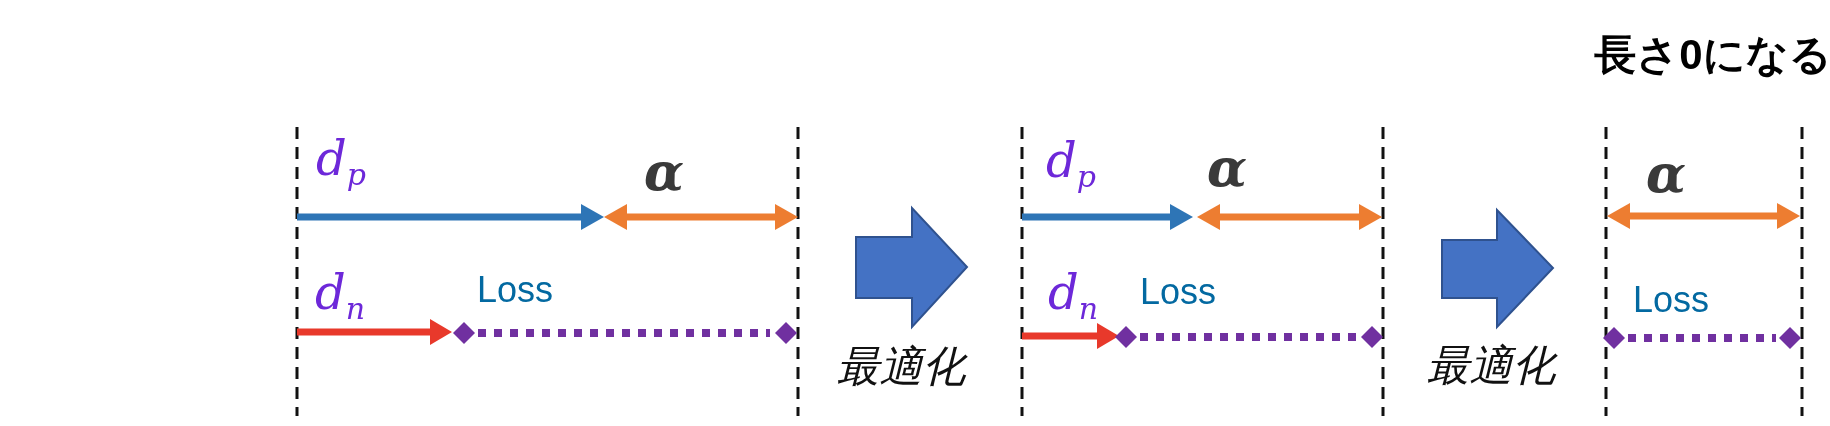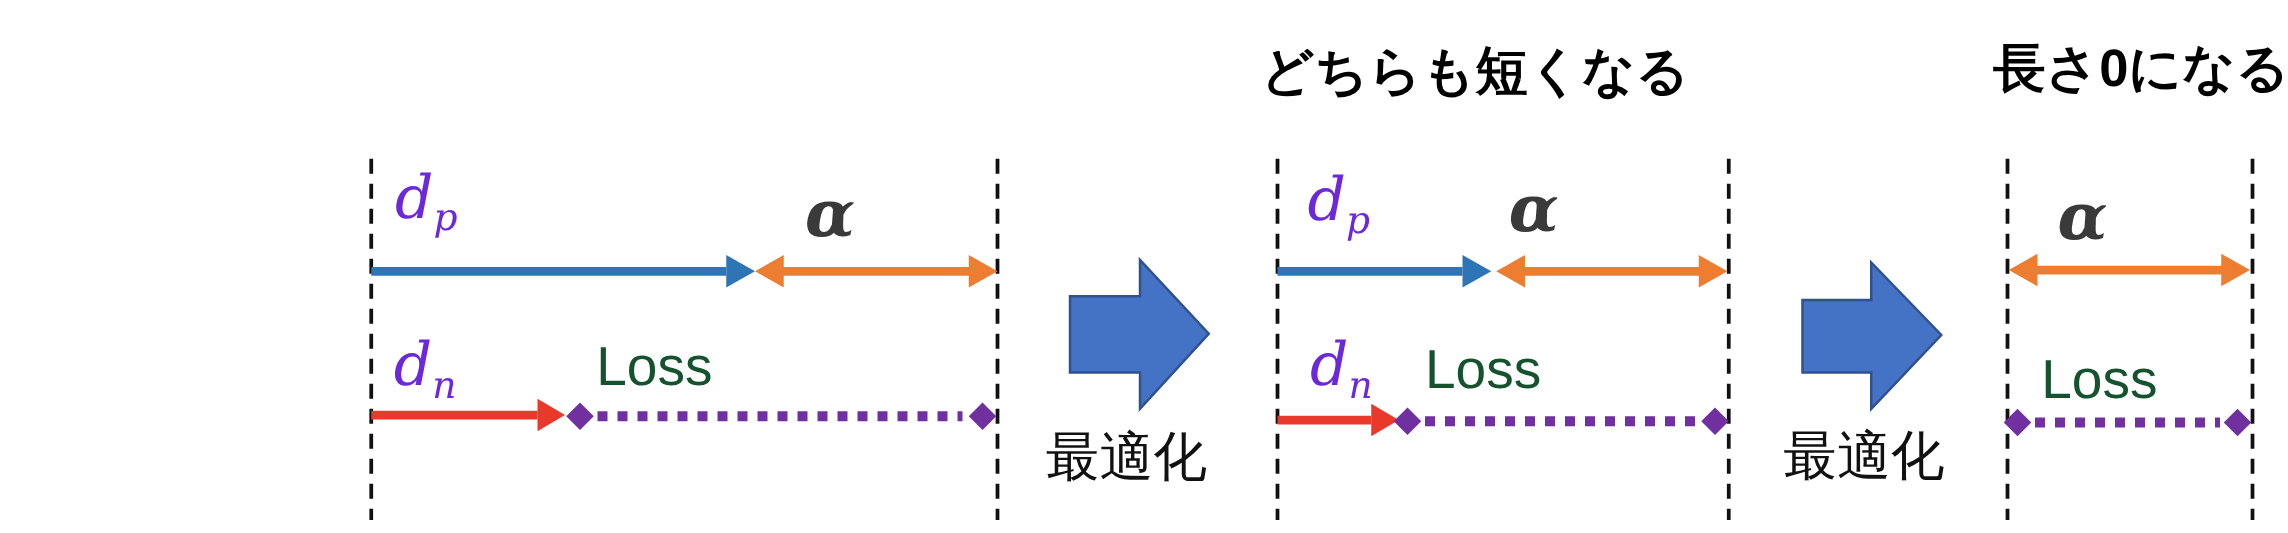--- a/index.html
+++ b/index.html
@@ -29,24 +29,24 @@
     line-height:0;
     vertical-align:-10px;
   }
   .alpha{
     font-family:"DejaVu Serif",serif;
     font-style:italic;
     font-weight:600;
     font-size:52px;
     color:#3a3a3a;
   }
-  .loss{font-size:44px;color:#14532d;}
+  .loss{font-size:36px;color:#0369a1;}
   .row-label{font-size:45px;color:#1a1a1a;}
   .jp-title{font-size:42px;font-weight:bold;color:#000000;}
-  .jp-cap{font-size:43px;color:#111111;}
+  .jp-cap{font-size:43px;color:#111111;font-style:italic;}
 </style>
 </head>
 <body>
 
 <div id="stage">
 
   <svg id="shapes" width="1830" height="426" viewBox="0 0 1830 426">
 
     <line x1="297" y1="127" x2="297" y2="416" stroke-width="3" stroke-dasharray="12 8" stroke="#111111"></line>
     <line x1="798" y1="127" x2="798" y2="416" stroke-width="3" stroke-dasharray="12 8" stroke="#111111"></line>
@@ -99,21 +99,20 @@
   </svg>
 
 
   <div class="lbl math ctr" style="left:341px;top:134px;"><span>d</span><sub>p</sub></div>
   <div class="lbl alpha ctr" style="left:664px;top:146px;">α</div>
   <div class="lbl math ctr" style="left:340px;top:268px;"><span>d</span><sub>n</sub></div>
   <div class="lbl loss" style="left:477px;top:272px;">Loss</div>
 
   <div class="lbl jp-cap ctr" style="left:901px;top:345px;">最適化</div>
 
-  <div class="lbl jp-title ctr" style="left:1180px;top:36px;">どちらも短くなる</div>
   <div class="lbl math ctr" style="left:1071px;top:136px;"><span>d</span><sub>p</sub></div>
   <div class="lbl alpha ctr" style="left:1227px;top:142px;">α</div>
   <div class="lbl math ctr" style="left:1073px;top:268px;"><span>d</span><sub>n</sub></div>
   <div class="lbl loss" style="left:1140px;top:274px;">Loss</div>
 
   <div class="lbl jp-cap ctr" style="left:1491px;top:344px;">最適化</div>
 
   <div class="lbl jp-title ctr" style="left:1713px;top:34px;">長さ0になる</div>
   <div class="lbl alpha ctr" style="left:1666px;top:148px;">α</div>
   <div class="lbl loss" style="left:1633px;top:282px;">Loss</div>

